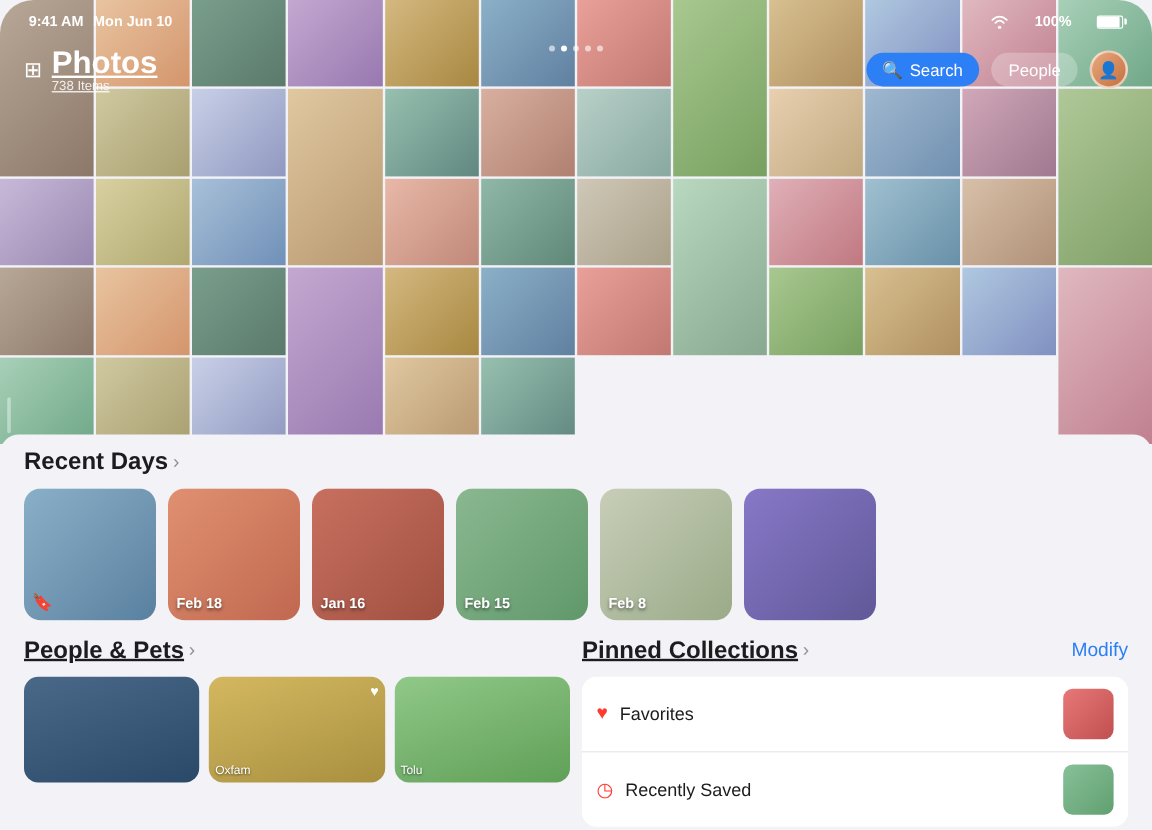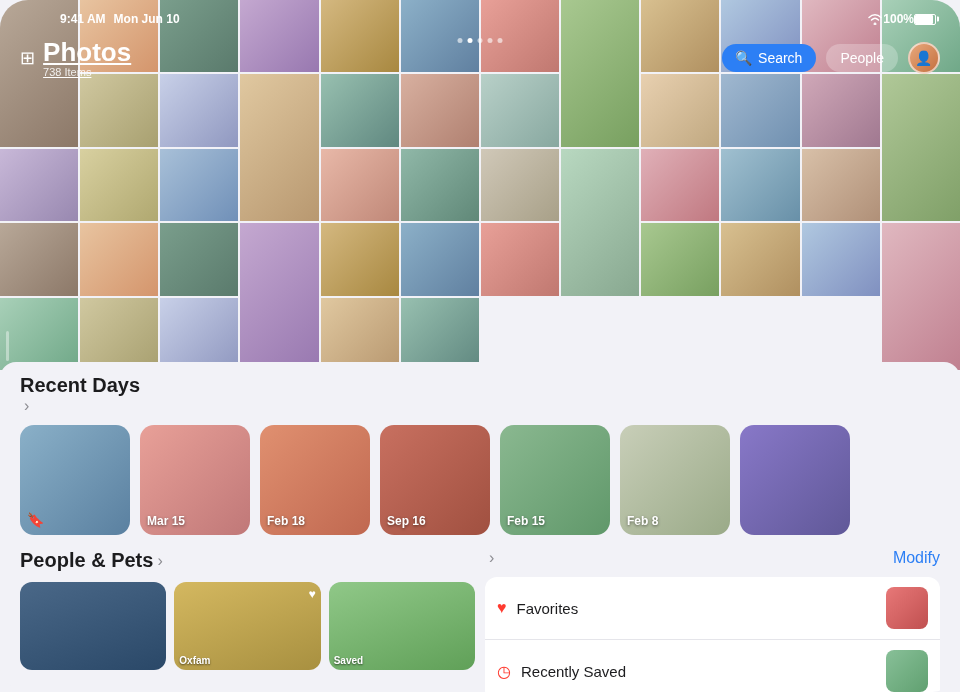--- a/index.html
+++ b/index.html
@@ -15,38 +15,37 @@
 
     
     .status-bar {
       position: absolute;
       top: 0;
       left: 0;
       right: 0;
       height: 36px;
       background: transparent;
       display: flex;
-      align-items: flex-start;
+      align-items: center;
       justify-content: space-between;
-      padding: 12px 24px;
+      padding: 0 24px;
       z-index: 10;
-      margin-left: 36px;
     }
     .status-left {
       font-size: 12px;
       font-weight: 600;
       color: #fff;
       display: flex;
       align-items: center;
       gap: 8px;
     }
     .status-right {
       display: flex;
       align-items: center;
-      gap: 0;
+      gap: 21px;
       font-size: 12px;
       font-weight: 600;
       color: #fff;
     }
     .battery-icon {
       width: 22px;
       height: 11px;
       border: 1.5px solid #fff;
       border-radius: 2px;
       position: relative;
@@ -215,23 +214,22 @@
       border-top-right-radius: 16px;
       overflow: hidden;
     }
 
     
     .section {
       padding: 12px 0 0 0;
     }
     .section-header {
       display: flex;
-      align-items: flex-start;
+      align-items: center;
       padding: 0 20px 10px 20px;
-      flex-direction: column;
     }
     .section-title {
       font-size: 20px;
       font-weight: 700;
       color: #1c1c1e;
     }
     .section-arrow {
       font-size: 16px;
       color: #8e8e93;
       margin-left: 4px;
@@ -295,20 +293,21 @@
 
     .sub-section-header {
       display: flex;
       align-items: center;
       margin-bottom: 10px;
     }
     .sub-section-title {
       font-size: 20px;
       font-weight: 700;
       color: #1c1c1e;
+      text-decoration: underline;
     }
     .sub-section-arrow {
       font-size: 16px;
       color: #8e8e93;
       margin-left: 4px;
     }
     .modify-btn {
       margin-left: auto;
       color: #2c7ff5;
       font-size: 16px;
@@ -328,21 +327,21 @@
       overflow: hidden;
       position: relative;
       cursor: pointer;
     }
     .person-label {
       position: absolute;
       bottom: 4px;
       left: 5px;
       color: #fff;
       font-size: 10px;
-      font-weight: 700;
+      font-weight: 400;
       text-shadow: 0 1px 2px rgba(0,0,0,0.6);
     }
     .heart-badge {
       position: absolute;
       top: 5px;
       right: 5px;
       color: #fff;
       font-size: 12px;
     }
 
@@ -529,30 +528,26 @@
     <div class="section-header">
       <span class="section-title">Recent Days</span>
       <span class="section-arrow">›</span>
     </div>
     <div class="recent-days-scroll" id="recent-days-scroll">
     <div class="day-thumb">
           <div class="day-thumb-bg" style="background: linear-gradient(135deg, rgb(138, 176, 200), rgb(90, 128, 160));"></div>
           <span class="day-bookmark">🔖</span>
         </div>
         <div class="day-thumb">
-          <div class="day-thumb-bg" style="background: linear-gradient(135deg, rgb(232, 160, 152), rgb(192, 120, 120));"></div>
-          <span class="day-label">Mar 15</span>
-        </div>
-        <div class="day-thumb">
           <div class="day-thumb-bg" style="background: linear-gradient(135deg, rgb(224, 144, 112), rgb(192, 104, 80));"></div>
           <span class="day-label">Feb 18</span>
         </div>
         <div class="day-thumb">
           <div class="day-thumb-bg" style="background: linear-gradient(135deg, rgb(200, 112, 96), rgb(160, 80, 64));"></div>
-          <span class="day-label">Sep 16</span>
+          <span class="day-label">Jan 16</span>
         </div>
         <div class="day-thumb">
           <div class="day-thumb-bg" style="background: linear-gradient(135deg, rgb(138, 184, 144), rgb(96, 152, 106));"></div>
           <span class="day-label">Feb 15</span>
         </div>
         <div class="day-thumb">
           <div class="day-thumb-bg" style="background: linear-gradient(135deg, rgb(200, 206, 184), rgb(154, 170, 136));"></div>
           <span class="day-label">Feb 8</span>
         </div>
         <div class="day-thumb">
@@ -568,27 +563,28 @@
         <span class="sub-section-title">People &amp; Pets</span>
         <span class="sub-section-arrow">›</span>
       </div>
       <div class="people-thumbs" id="people-thumbs">
       <div class="person-thumb" style="background: linear-gradient(160deg, rgb(74, 104, 136), rgb(42, 72, 104));"></div>
           <div class="person-thumb" style="background: linear-gradient(160deg, rgb(212, 184, 96), rgb(168, 144, 64));">
             <span class="heart-badge">♥</span>
             <span class="person-label">Oxfam</span>
           </div>
           <div class="person-thumb" style="background: linear-gradient(160deg, rgb(144, 200, 136), rgb(96, 160, 88));">
-            <span class="person-label">Saved</span>
+            <span class="person-label">Tolu</span>
           </div>
         </div>
     </div>
 
     <div class="col-right">
       <div class="sub-section-header">
+        <span class="sub-section-title">Pinned Collections</span>
         <span class="sub-section-arrow">›</span>
         <span class="modify-btn">Modify</span>
       </div>
       <div class="pinned-list" id="pinned-list">
       <div class="pinned-item">
             <span class="pinned-icon">♥</span>
             <span class="pinned-name">Favorites</span>
             <div class="pinned-thumb" style="background: linear-gradient(135deg, rgb(232, 120, 120), rgb(192, 80, 80));"></div>
           </div>
           <div class="pinned-item">

